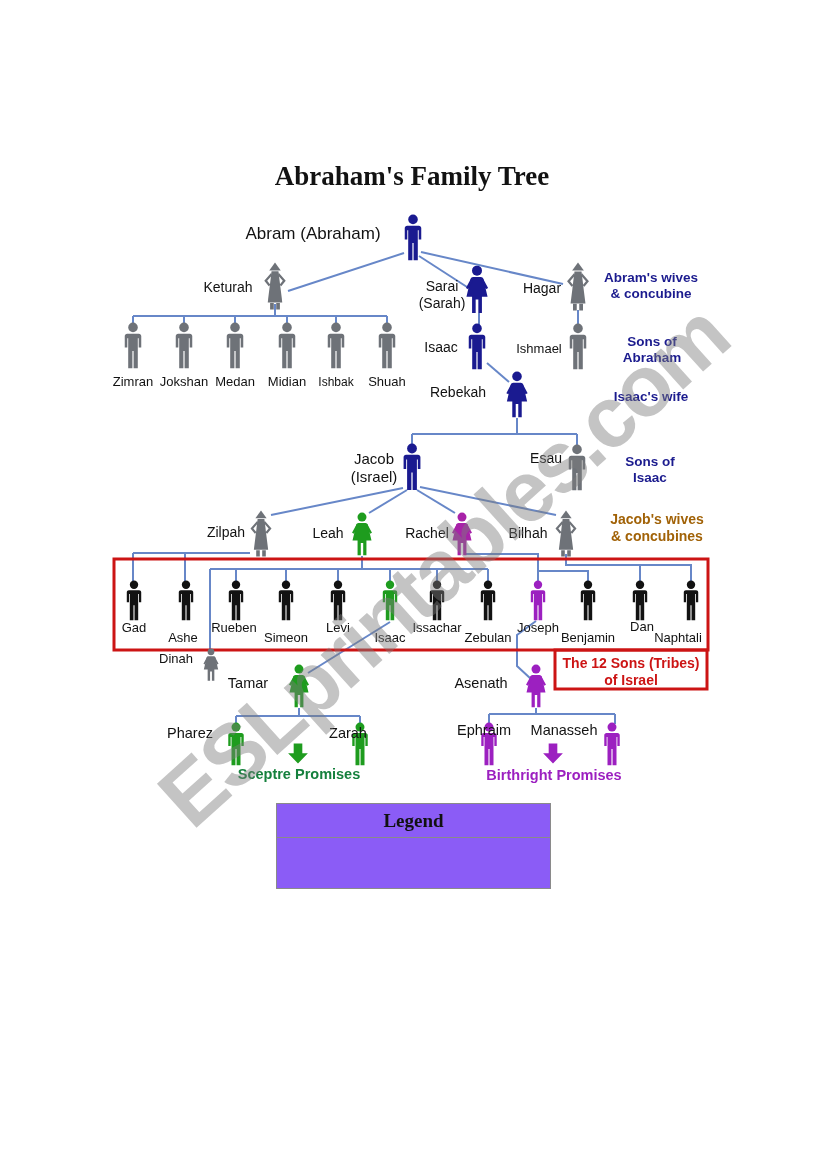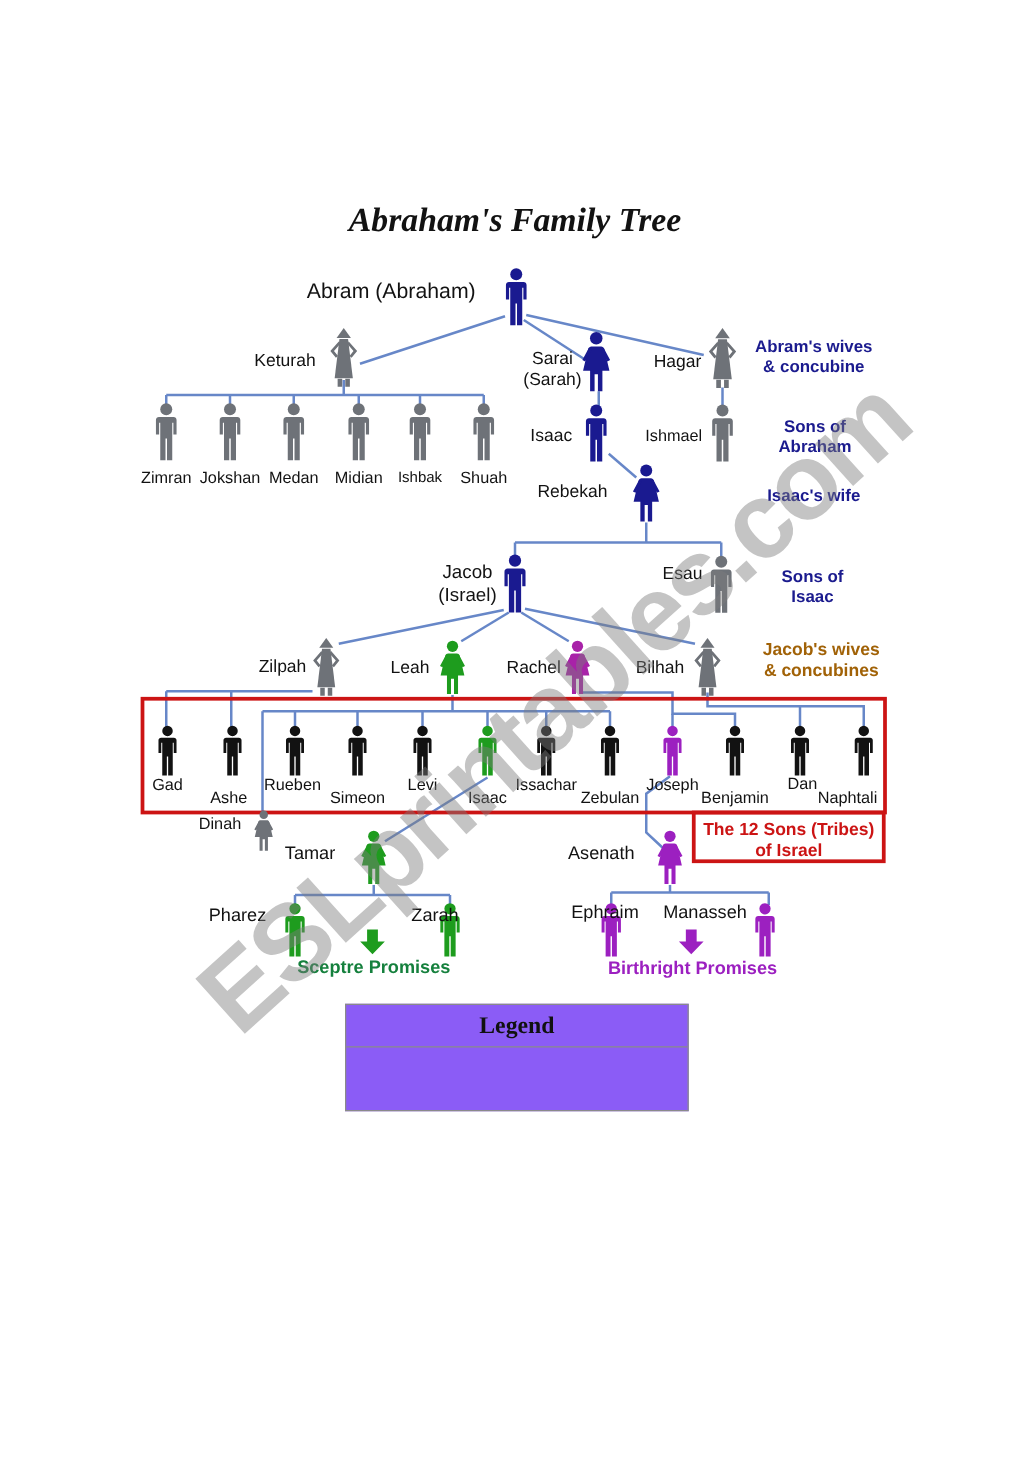--- a/index.html
+++ b/index.html
@@ -2,21 +2,21 @@
 <html><head>
 <meta charset="utf-8">
 <style>
   html,body{margin:0;padding:0;background:#ffffff;}
   #page{position:relative;width:821px;height:1169px;background:#ffffff;overflow:hidden;
         font-family:"Liberation Sans", sans-serif;}
   #diagram-svg{position:absolute;left:0;top:0;}
   #labels{position:absolute;left:0;top:0;width:821px;height:1169px;}
   .lbl{position:absolute;transform:translate(-50%,-50%);white-space:pre;text-align:center;
        color:#121212;line-height:1.22;}
-  .serif{font-family:"Liberation Serif", serif;font-style:italic;}
+  .serif{font-family:"Liberation Serif", serif;}
   
   #legend{position:absolute;left:276px;top:803px;width:275px;height:86px;
           border:1px solid #8a8a8a;box-sizing:border-box;background:#8b5cf6;}
   #legend-header{height:33px;border-bottom:1px solid #8a8a8a;display:flex;align-items:center;
           justify-content:center;font-family:"Liberation Serif", serif;font-weight:bold;font-size:19px;color:#111;}
   #legend-cells{display:flex;height:70px;}
   .legend-cell{flex:1;border-right:1px solid #8a8a8a;display:flex;flex-direction:column;
           align-items:center;justify-content:flex-end;padding-bottom:3px;}
   .legend-cell:last-child{border-right:none;}
   .legend-label{font-family:"Liberation Serif", serif;font-size:15px;color:#222;margin-top:2px;}

